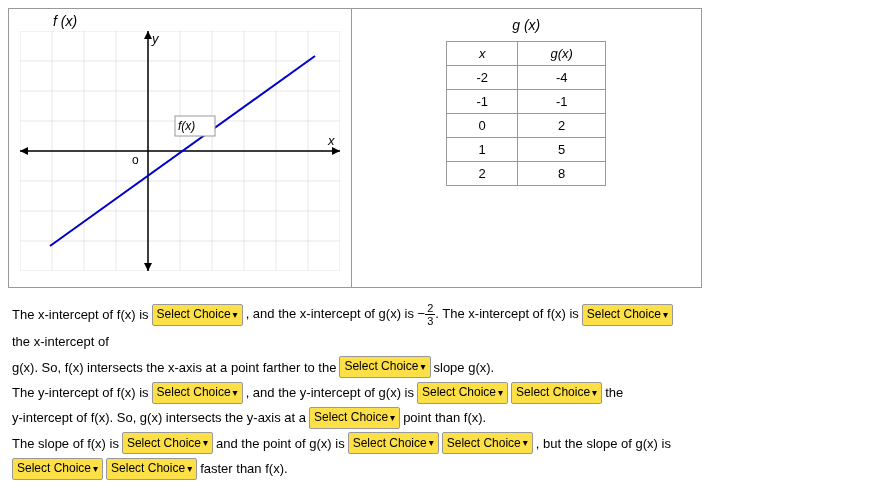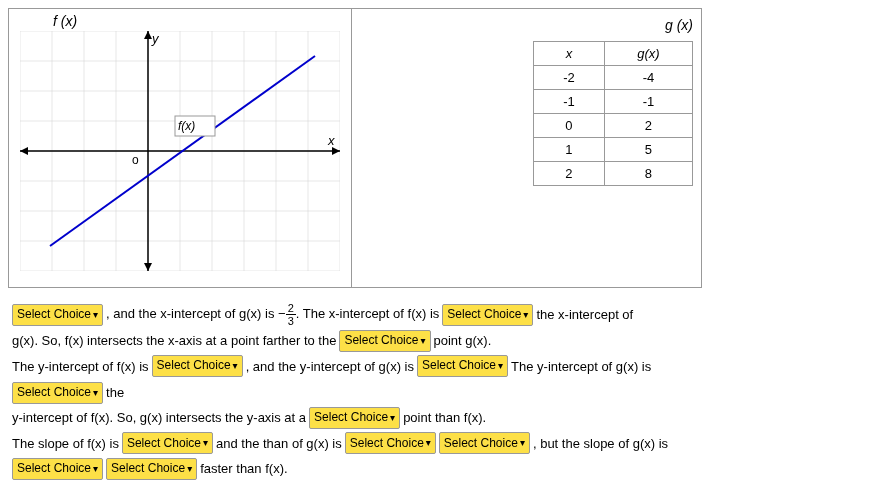--- a/index.html
+++ b/index.html
@@ -49,21 +49,21 @@
       width: 320px;
       height: 240px;
       position: relative;
     }
 
     
     .table-panel {
       flex: 1;
       display: flex;
       flex-direction: column;
-      align-items: flex-end;
+      align-items: center;
       padding: 8px;
     }
 
     .table-title {
       font-size: 14px;
       font-style: italic;
       margin-bottom: 8px;
     }
 
     .data-table {
@@ -216,55 +216,55 @@
             </tr>
           </tbody>
       </table>
     </div>
 
   </div>
 
   <div class="text-section">
 
     <div class="text-line">
+      <span>The x-intercept of f(x) is</span>
       <span class="select-box">Select Choice</span>
       <span>, and the x-intercept of g(x) is −<span style="display:inline-flex;flex-direction:column;align-items:center;font-size:11px;vertical-align:middle;line-height:1.1">
             <span style="border-bottom:1px solid #000;padding:0 2px">2</span>
             <span style="padding:0 2px">3</span>
           </span>. The x-intercept of f(x) is</span>
       <span class="select-box">Select Choice</span>
       <span>the x-intercept of</span>
     </div>
 
     <div class="text-line">
       <span>g(x). So, f(x) intersects the x-axis at a point farther to the</span>
       <span class="select-box">Select Choice</span>
-      <span>point g(x).</span>
+      <span>slope g(x).</span>
     </div>
 
     <div class="text-line">
       <span>The y-intercept of f(x) is</span>
       <span class="select-box">Select Choice</span>
       <span>, and the y-intercept of g(x) is</span>
       <span class="select-box">Select Choice</span>
-      <span>The y-intercept of g(x) is</span>
       <span class="select-box">Select Choice</span>
       <span>the</span>
     </div>
 
     <div class="text-line">
       <span>y-intercept of f(x). So, g(x) intersects the y-axis at a</span>
       <span class="select-box">Select Choice</span>
       <span>point than f(x).</span>
     </div>
 
     <div class="text-line">
       <span>The slope of f(x) is</span>
       <span class="select-box">Select Choice</span>
-      <span>and the than of g(x) is</span>
+      <span>and the point of g(x) is</span>
       <span class="select-box">Select Choice</span>
       <span class="select-box">Select Choice</span>
       <span>, but the slope of g(x) is</span>
     </div>
 
     <div class="text-line">
       <span class="select-box">Select Choice</span>
       <span class="select-box">Select Choice</span>
       <span>faster than f(x).</span>
     </div>

